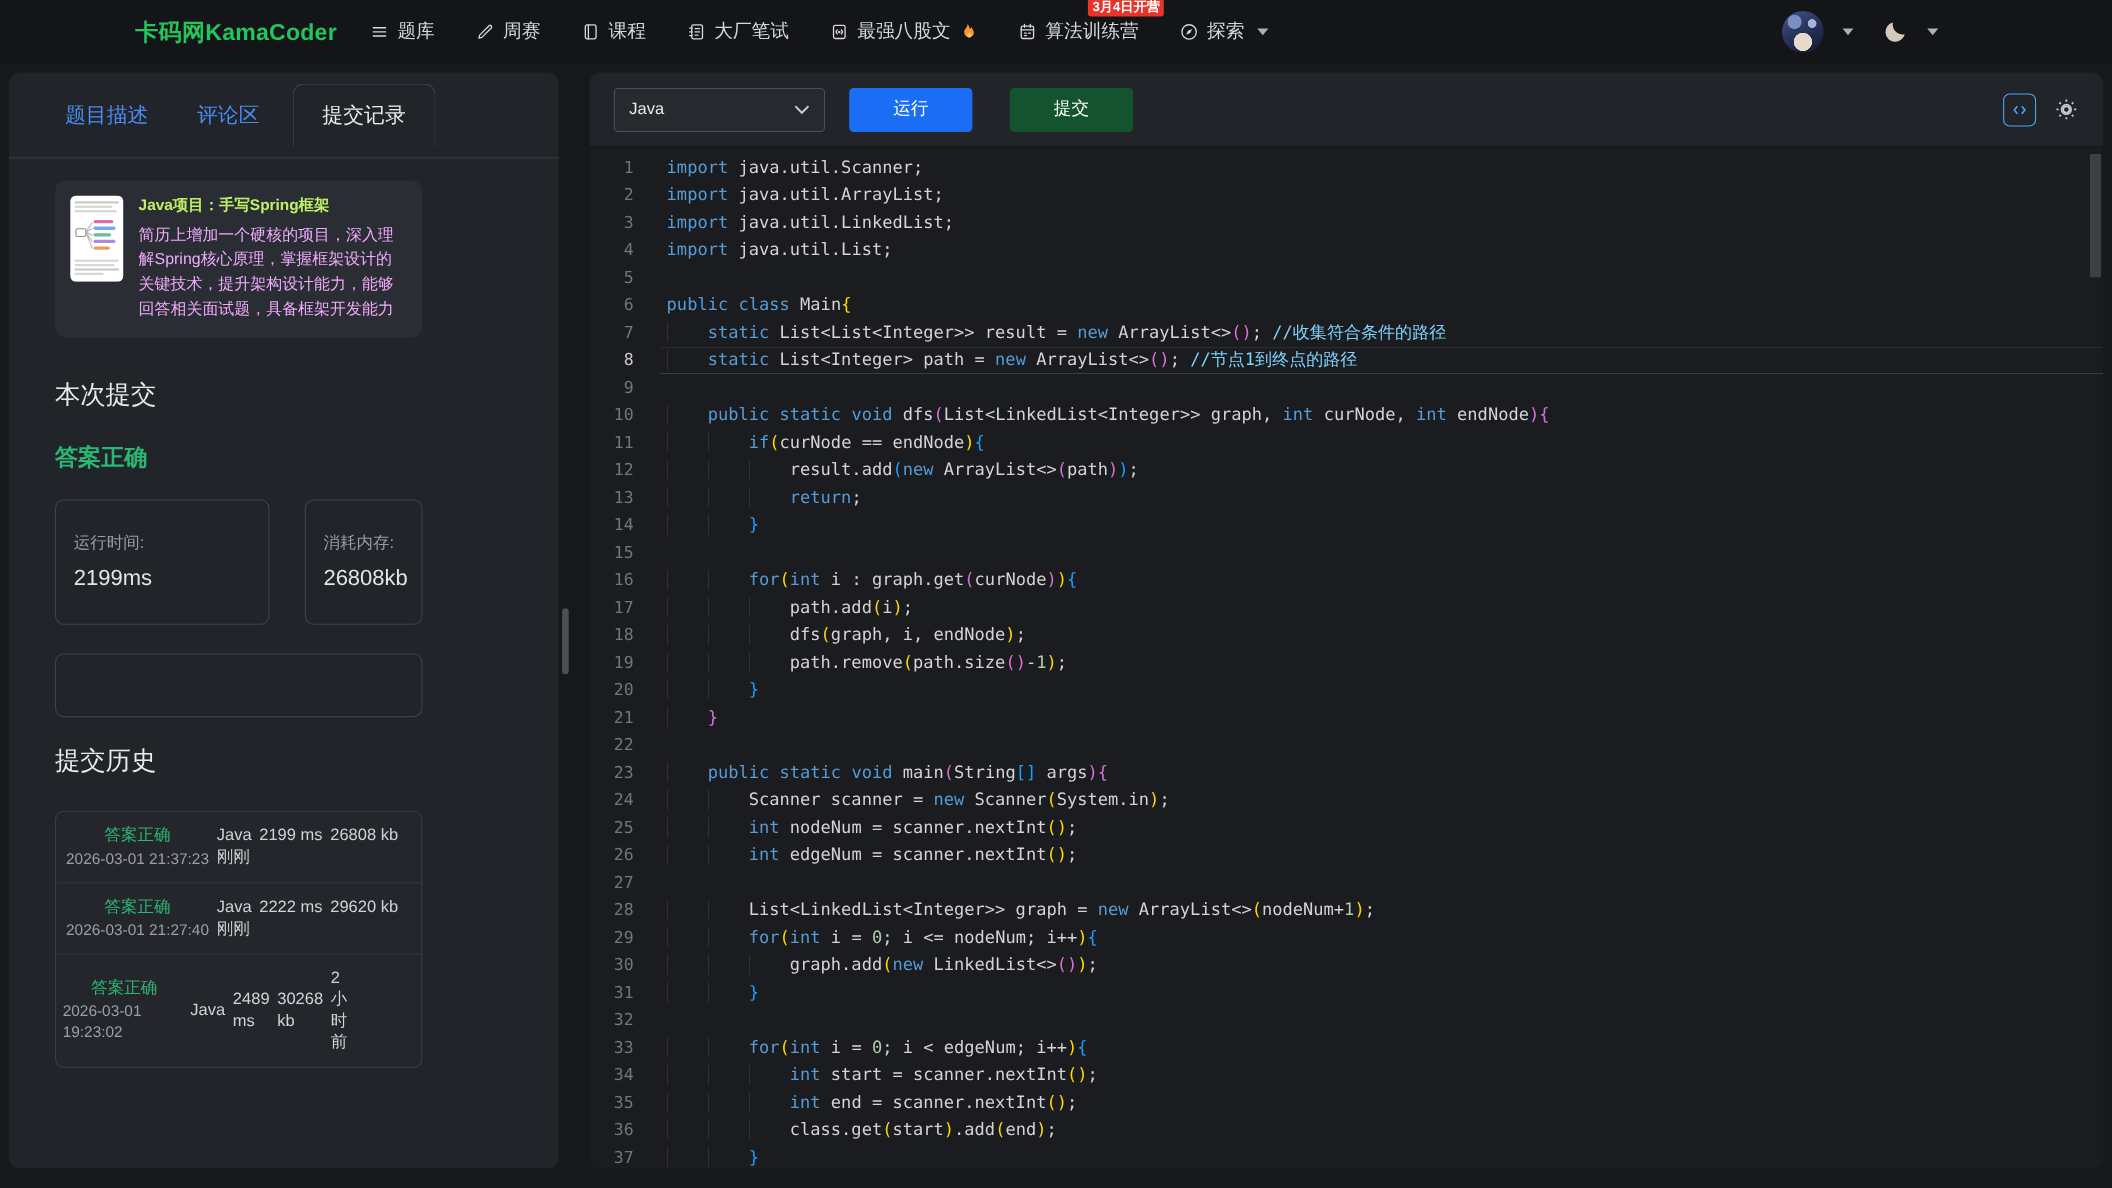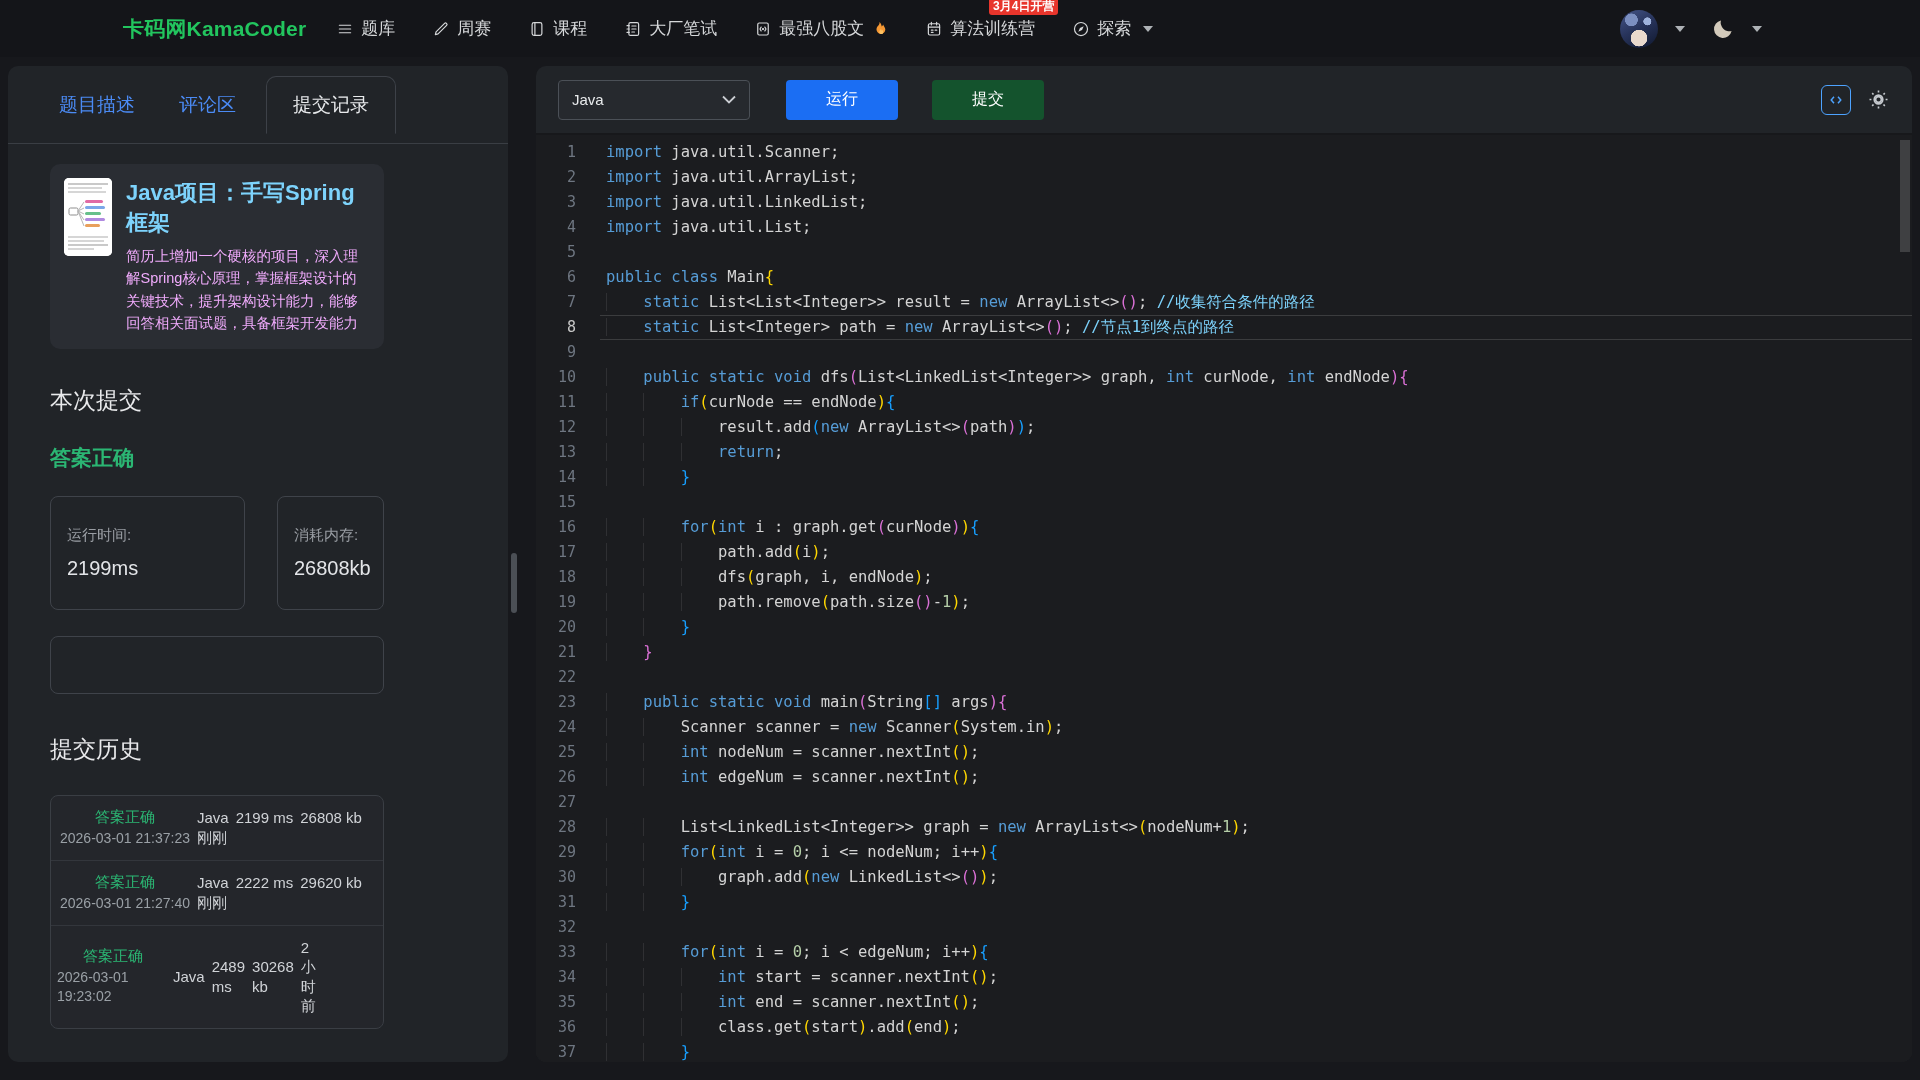--- a/index.html
+++ b/index.html
@@ -30,45 +30,45 @@
   .panel-gap-scrollbar { position:absolute; left:511px; top:553px; width:6px; height:60px; background:#4b4f55; border-radius:3px; }
 
   
   .tabbar { display:flex; align-items:center; padding-left:37px; height:78px; border-bottom:1px solid #3a3e44;font-family:Liberation Serif, serif; }
   .tab { font-size:19px; color:#4b8bf5; padding:15px 14px; margin-right:16px; cursor:pointer; }
   .tab.active { color:#e8eaec; background:#212428; border:1px solid #3d4148; border-bottom:1px solid #212428; border-radius:10px 10px 0 0; margin-bottom:-1px; padding:15px 26px; }
   .lp-content { padding:0 0 0 42px; }
   .promo-card { margin-top:20px; width:334px; background:#2a2d33; border-radius:10px; padding:14px; display:flex; gap:14px; cursor:pointer; }
   .promo-thumb { width:48px; height:78px; background:#ffffff; border-radius:5px; flex:none; overflow:hidden; }
   .promo-thumb svg { display:block; }
-  .promo-title { font-size:22px; font-weight:700; color:#7dd3fc; margin-bottom:7px; }
+  .promo-title { font-size:14px; font-weight:700; color:#bef264; margin-bottom:7px; }
   .promo-desc { font-size:14.5px; color:#f0abfc; line-height:1.55; }
   .section-heading { margin-top:36px; font-size:23px; font-weight:500; color:#e9eaec; }
   .verdict { margin-top:28px; font-size:21px; font-weight:700; color:#2bb673; }
   .stats { margin-top:24px; display:grid; grid-template-columns:195px 107px; gap:32px; }
   .stat-card { border:1px solid #3f434a; border-radius:8px; padding:29px 16px; }
   .stat-label { font-size:15px; color:#999da3; margin-bottom:12px; }
   .stat-value { font-size:20px; color:#e3e5e8; }
   .empty-card { margin-top:26px; width:334px; height:58px; border:1px solid #3f434a; border-radius:8px; }
-  .history-heading { margin-top:40px;font-family:Liberation Serif, serif; }
+  .history-heading { margin-top:24px;font-family:Liberation Serif, serif; }
   .history { margin-top:30px; width:334px; border:1px solid #3a3e44; border-radius:8px; overflow:hidden; background:#24262b; }
   .hist-row { display:flex; align-items:center; gap:4px; padding:12px 8px 12px 6px; border-bottom:1px solid #33363c; cursor:pointer; }
   .hist-row:last-child { border-bottom:none; }
   .hist-left { width:136px; flex:none; display:flex; flex-direction:column; align-items:center; gap:2px; }
   .hist-row.cramped .hist-left { width:112px; }
   .hist-status { color:#2bb673; font-size:15px; }
   .hist-time { color:#9aa0a6; font-size:14px; line-height:1.35; }
   .hist-right { flex:1; display:flex; flex-wrap:wrap; align-items:center; column-gap:7px; color:#d0d3d7; font-size:15px; line-height:1.3; }
   .hist-row.cramped .seg { width:min-content; }
 
   
   .toolbar { height:69px; flex:none; display:flex; align-items:center; padding:0 22px; border-bottom:2px solid #17181b; }
   .lang-select { width:192px; height:40px; background:#26292e; border:1px solid #4b5057; border-radius:4px; display:flex; align-items:center; justify-content:space-between; padding:0 13px; color:#e8eaec; font-size:15px; cursor:pointer; }
   .btn { width:112px; height:40px; border-radius:4px; display:flex; align-items:center; justify-content:center; color:#fff; font-size:16px; cursor:pointer; border:none; }
-  .btn-run { background:#1b6ef3; margin-left:36px; }
+  .btn-run { background:#1b6ef3; margin-left:22px; }
   .btn-submit { background:#14532d; margin-left:34px; }
   .toolbar-right { margin-left:auto; display:flex; align-items:center; gap:16px; }
   .code-icon-box { width:30px; height:30px; border:1px solid #4da3ff; border-radius:6px; display:flex; align-items:center; justify-content:center; color:#4da3ff; cursor:pointer; }
   .gear { color:#c6cacf; cursor:pointer; display:flex; }
 
   
   .editor { flex:1; background:#1b1c1f; position:relative; padding-top:5px; overflow:hidden;
     font-family:"DejaVu Sans Mono", monospace; font-size:15.5px; line-height:25px; }
   .code-row { display:flex; height:25px; white-space:pre; }
   .ln { width:64px; flex:none; text-align:right; padding-right:24px; color:#6e7681; font-size:15px; }

